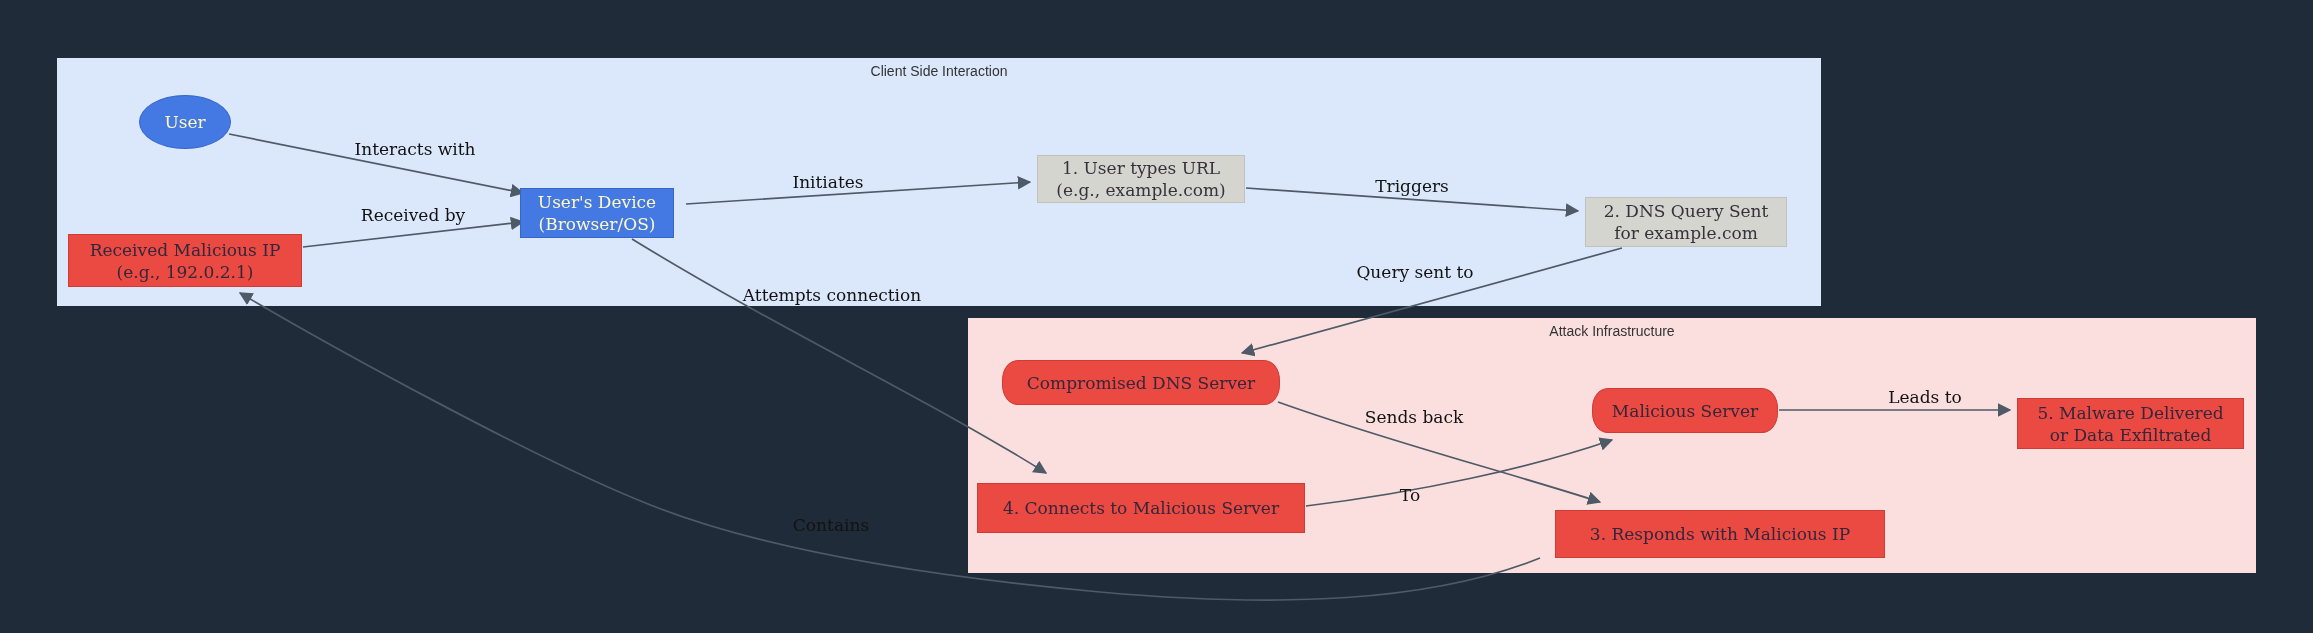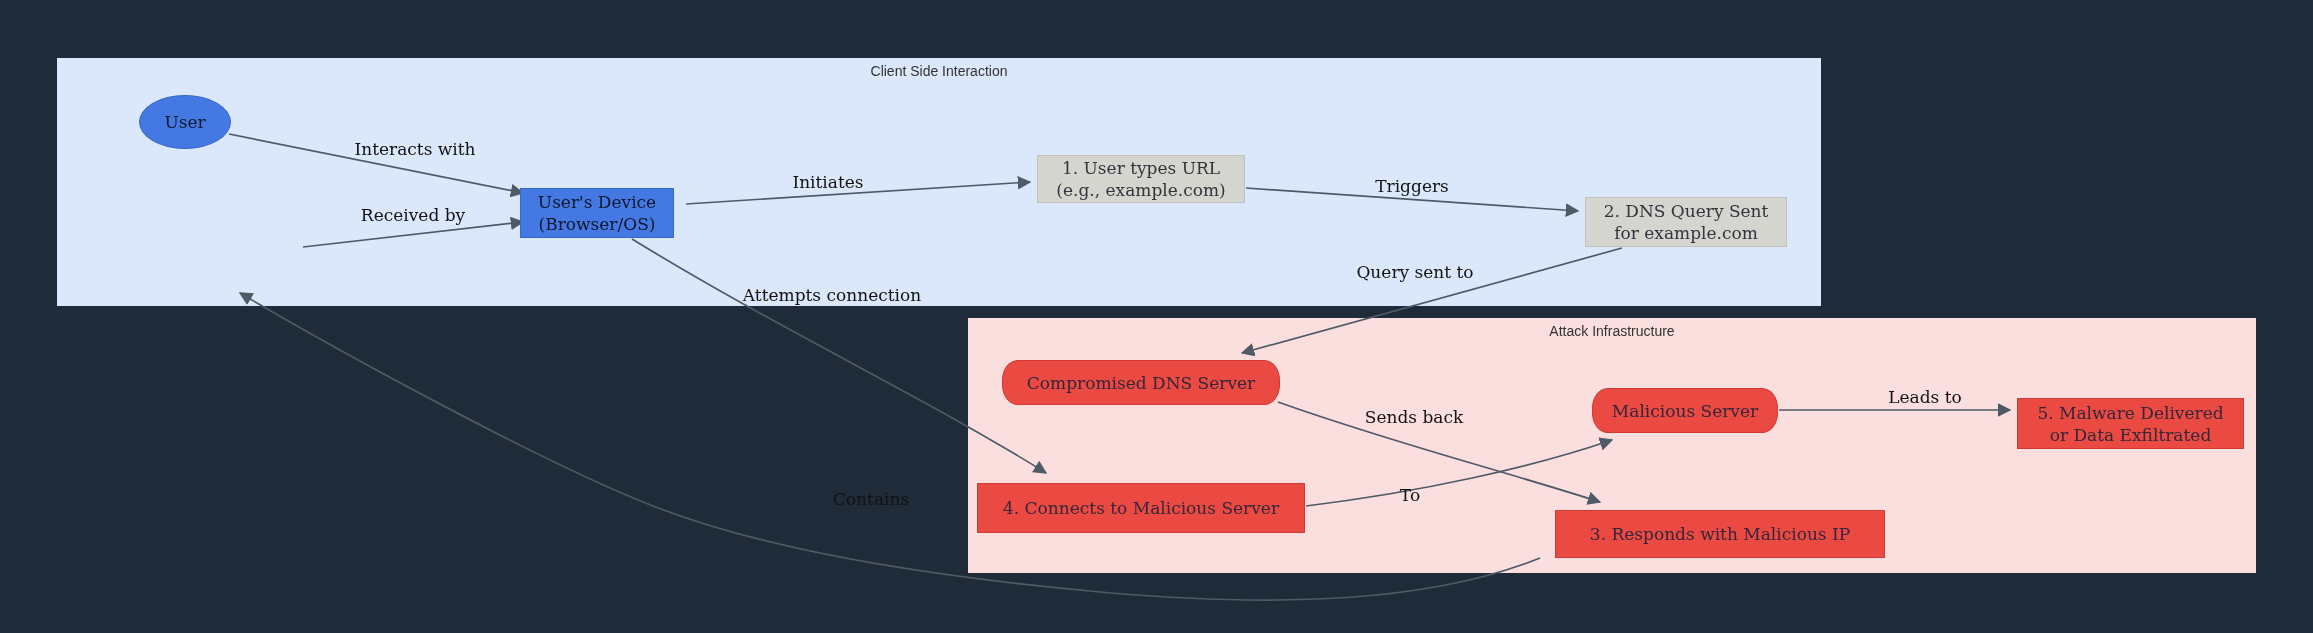--- a/index.html
+++ b/index.html
@@ -19,21 +19,21 @@
 
   
   .edge-label{position:absolute;transform:translate(-50%,-50%);font-size:17px;
           color:#121212;z-index:3;white-space:nowrap;}
 
   
   .node{position:absolute;display:flex;flex-direction:column;align-items:center;
           justify-content:center;text-align:center;font-size:17px;line-height:22px;
           z-index:4;box-sizing:border-box;white-space:nowrap;}
   .node.red{background:#ea4a42;border:1px solid #d13b35;color:#35263b;}
-  .node.blue{background:#4479e4;border:1px solid #3566c8;color:#0f172a;}
+  .node.blue{background:#4479e4;border:1px solid #3566c8;color:#fef9c3;}
   .node.gray{background:#d5d5d0;border:1px solid #c2c2bb;color:#35323b;}
   .node.ellipse{border-radius:50%;}
   .node.cyl{border-radius:16px / 20px;}
 
   #node-user{left:139px;top:95px;width:92px;height:54px;}
   #node-received-ip{left:68px;top:234px;width:234px;height:53px;}
   #node-device{left:505px;top:188px;width:154px;height:50px;margin-left:15px;}
   #node-types-url{left:1037px;top:155px;width:208px;height:48px;}
   #node-dns-query{left:1585px;top:197px;width:202px;height:50px;}
   #node-dns-server{left:1002px;top:360px;width:278px;height:45px;}
@@ -41,21 +41,21 @@
   #node-connects{left:977px;top:483px;width:328px;height:50px;}
   #node-responds{left:1531px;top:510px;width:330px;height:48px;margin-left:24px;}
   #node-malware{left:2017px;top:384px;width:227px;height:51px;margin-top:14px;}
 
   #lbl-interacts{left:415px;top:149px;}
   #lbl-received-by{left:413px;top:215px;}
   #lbl-initiates{left:828px;top:182px;}
   #lbl-triggers{left:1412px;top:186px;}
   #lbl-query-sent{left:1415px;top:272px;}
   #lbl-attempts{left:832px;top:295px;}
-  #lbl-contains{left:831px;top:499px;margin-left:40px;}
+  #lbl-contains{left:831px;top:525px;}
   #lbl-sends-back{left:1414px;top:417px;}
   #lbl-to{left:1410px;top:477px;margin-top:18px;}
   #lbl-leads-to{left:1925px;top:397px;}
 </style>
 </head>
 <body>
 
 <div class="canvas">
 
   <div class="subgraph subgraph-client">
@@ -91,20 +91,24 @@
   <div class="edge-label" id="lbl-attempts">Attempts connection</div>
   <div class="edge-label" id="lbl-contains">Contains</div>
   <div class="edge-label" id="lbl-sends-back">Sends back</div>
   <div class="edge-label" id="lbl-to">To</div>
   <div class="edge-label" id="lbl-leads-to">Leads to</div>
 
   <div class="node blue ellipse" id="node-user">
     <span>User</span>
   </div>
 
+  <div class="node red" id="node-received-ip">
+    <span>Received Malicious IP</span>
+    <span>(e.g., 192.0.2.1)</span>
+  </div>
 
   <div class="node blue" id="node-device">
     <span>User's Device</span>
     <span>(Browser/OS)</span>
   </div>
 
   <div class="node gray" id="node-types-url">
     <span>1. User types URL</span>
     <span>(e.g., example.com)</span>
   </div>

